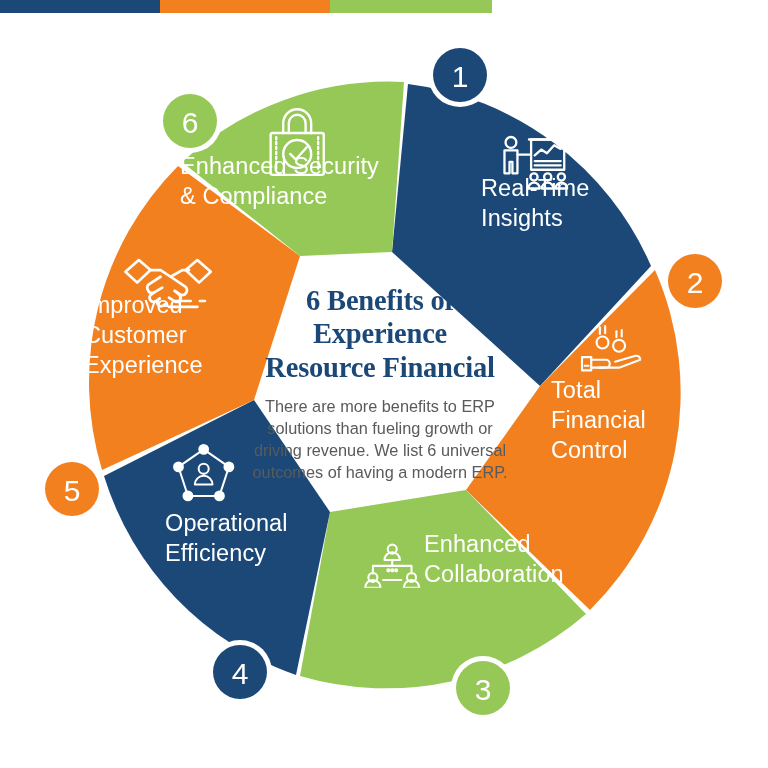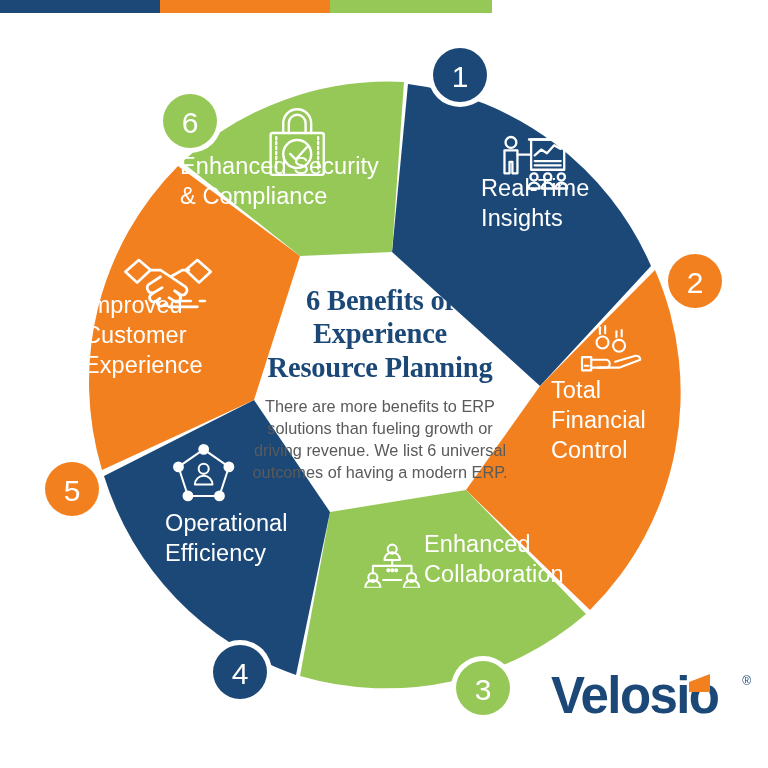--- a/index.html
+++ b/index.html
@@ -242,26 +242,19 @@
         <text class="seg-label" x="84" y="313" text-anchor="start" font-size="23.5"><tspan x="84" dy="0">Improved</tspan><tspan x="84" dy="30">Customer</tspan><tspan x="84" dy="30">Experience</tspan></text>
         <use href="#ic-lockcheck" x="265" y="105" width="64.4" height="72.68" color="#ffffff"></use>
         <text class="seg-label" x="180" y="174" text-anchor="start" font-size="23.5"><tspan x="180" dy="0">Enhanced Security</tspan><tspan x="180" dy="30">&amp; Compliance</tspan></text>
       </g>
   </svg>
 
   <div class="center-block">
     <div class="center-title">
       <span>6 Benefits of</span><br>
       <span>Experience</span><br>
-      <span>Resource Planning</span>
+      <span>Resource Financial</span>
     </div>
     <p class="center-body">There are more benefits to ERP solutions than fueling growth or driving revenue. We list 6 universal outcomes of having a modern ERP.</p>
   </div>
 
-  <div class="logo">
-    <span class="logo-word">Velosio</span>
-    <svg width="200" height="64" style="position:absolute;left:0;top:0;pointer-events:none;">
-      <polygon points="138,14 159,6 159,24 138,24" fill="#f2801f"></polygon>
-    </svg>
-    <span class="logo-reg">®</span>
-  </div>
 
 </div>
 
 </body></html>

